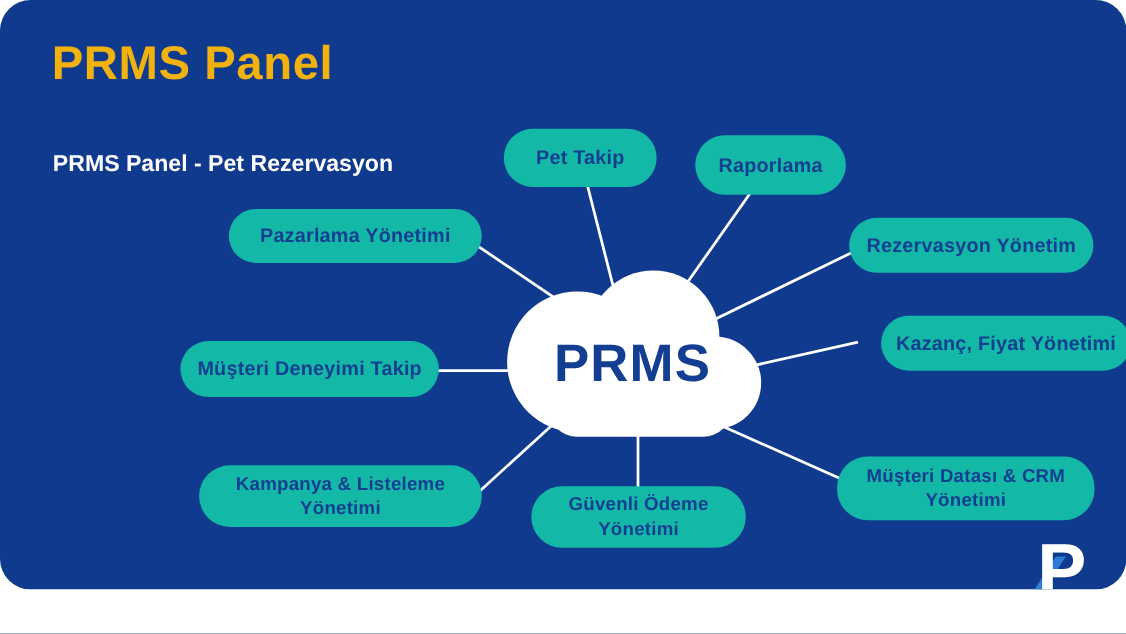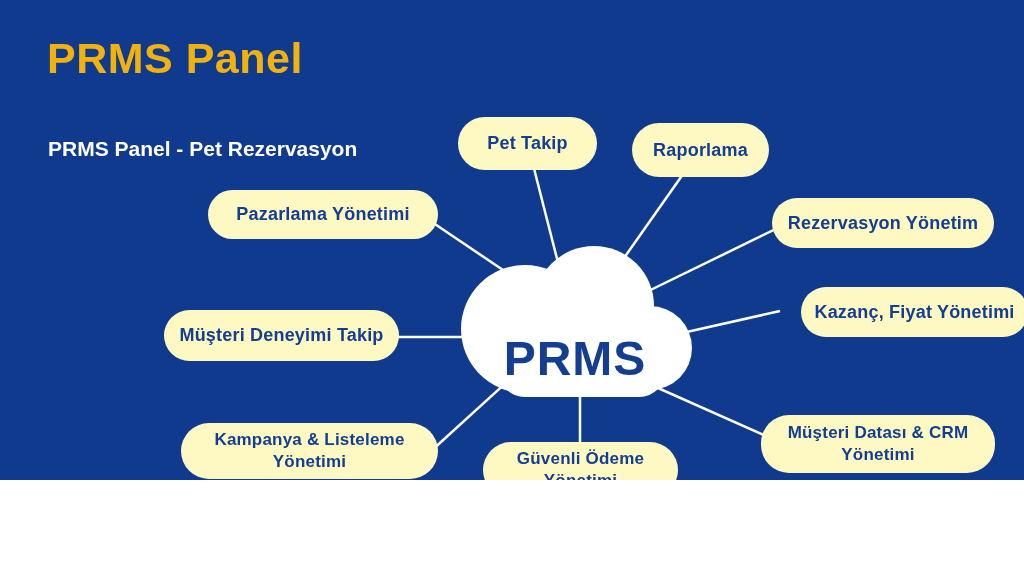--- a/index.html
+++ b/index.html
@@ -1,21 +1,22 @@
 <!DOCTYPE html>
 <html><head>
 <meta charset="utf-8">
 <style>
   html,body{margin:0;padding:0;}
   .slide{
     position:relative;
-    width:1024px;height:480px;
+    width:1024px;height:536px;
     background:#0F3A8D;
     overflow:hidden;
     font-family:"Liberation Sans","DejaVu Sans",sans-serif;
+    border-radius:28px;
   }
   .page-title{
     position:absolute;left:47px;top:34px;
     font-size:43px;font-weight:800;letter-spacing:0.5px;
     color:#F2B20E;
   }
   .subtitle{
     position:absolute;left:48px;top:90px;
     width:360px;
     font-size:21px;font-weight:700;line-height:30px;
@@ -25,25 +26,24 @@
   .diagram-svg{
     position:absolute;left:0;top:0;width:1024px;height:576px;
   }
   .connector{stroke:#FFFFFF;stroke-width:2.5;}
   .cloud-part{fill:#FFFFFF;}
   .cloud-label{
     position:absolute;left:490px;top:306px;width:170px;height:50px;
     line-height:50px;text-align:center;
     font-size:48px;font-weight:800;letter-spacing:1px;
     color:#133E92;
-    margin-top:28px;
   }
   .pill{
     position:absolute;
-    background:#fef9c3;border-radius:28px;
+    background:#14b8a6;border-radius:28px;
     display:flex;align-items:center;justify-content:center;
     text-align:center;
     color:#133E92;font-weight:700;font-size:18px;
     letter-spacing:0.2px;
   }
   .pill.two-line{font-size:17px;line-height:1.3;padding:16px 12px;box-sizing:border-box;}
   .logo{position:absolute;left:933px;top:486px;width:60px;height:60px;}
   .logo-letter{
     font-family:"Liberation Sans","DejaVu Sans",sans-serif;
     font-weight:800;font-size:67px;fill:#FFFFFF;

